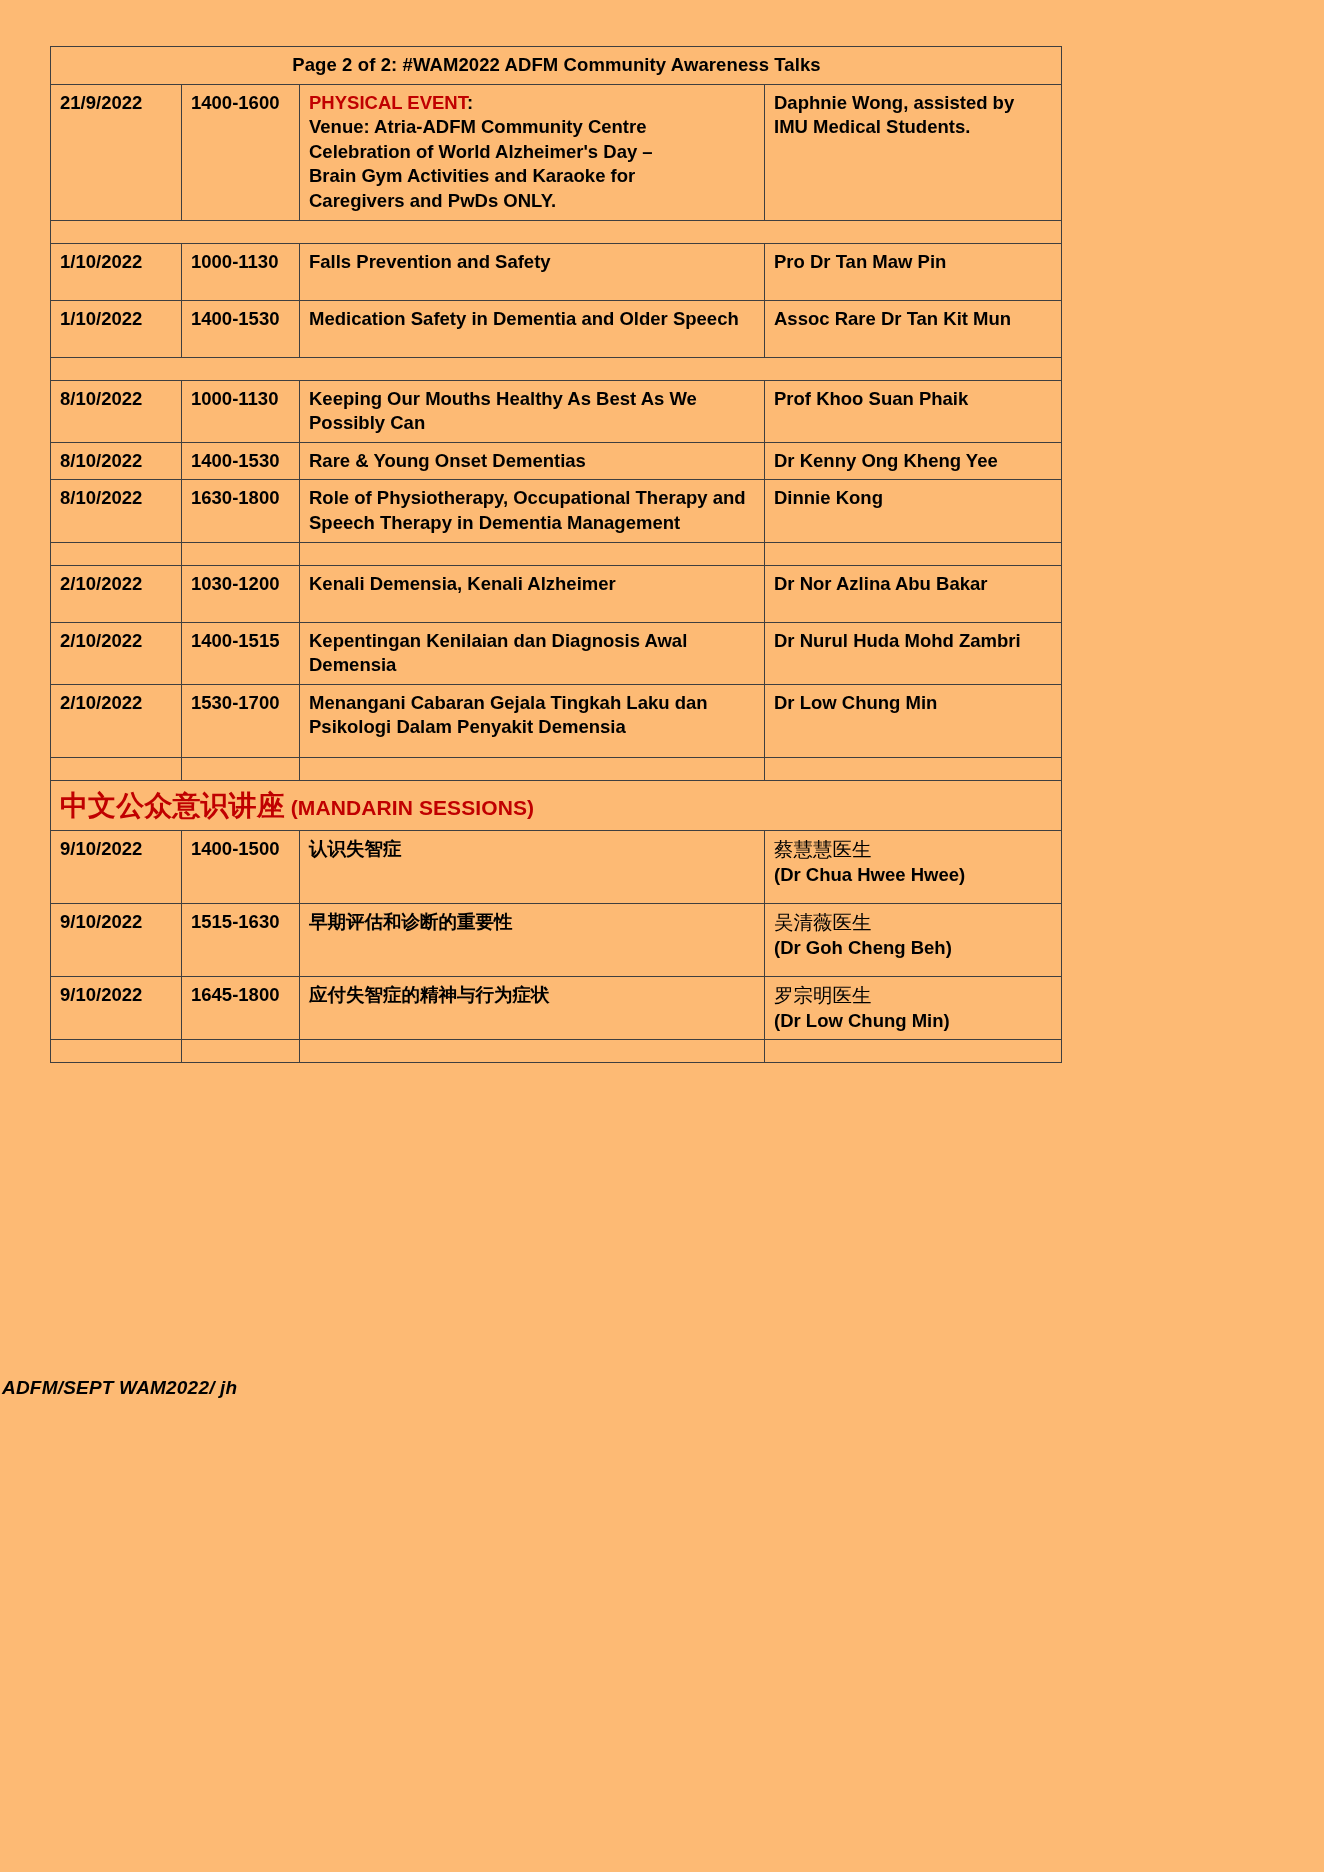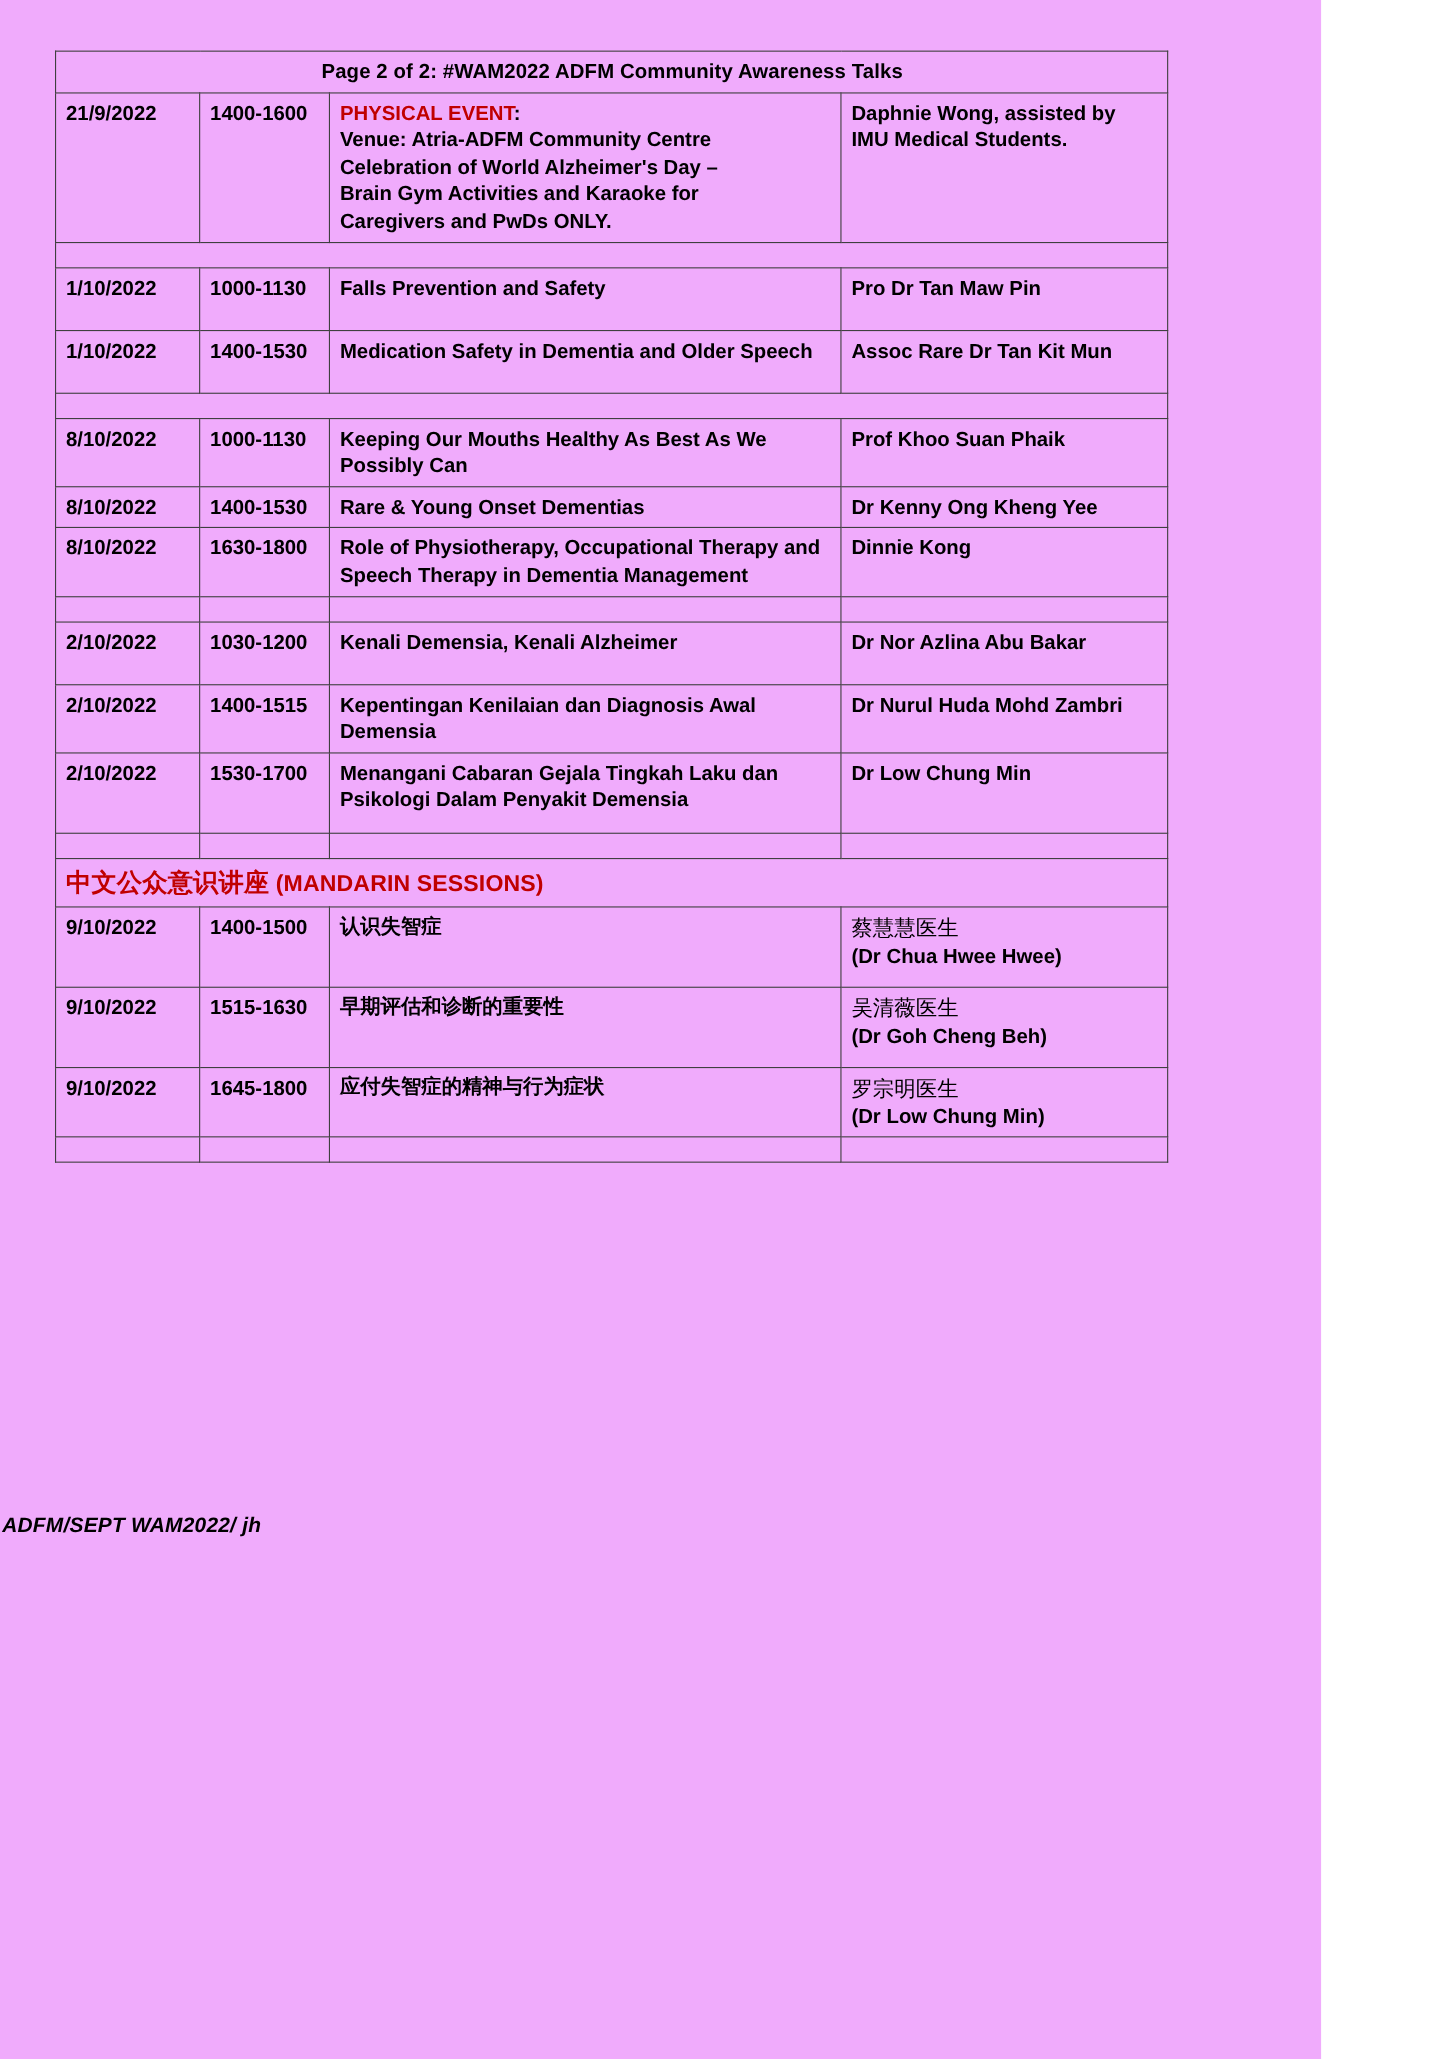--- a/index.html
+++ b/index.html
@@ -11,23 +11,23 @@
     width: 1324px;
     height: 1872px;
     font-family: "Liberation Sans", sans-serif;
     color: #000000;
     position: relative;
     overflow: hidden;
   }
   .page {
     position: absolute;
     left: 0; top: 0;
-    width: 1201px;
+    width: 1324px;
     height: 1872px;
-    background: #f0abfc;
+    background: #fdba74;
   }
   .sched-table {
     position: absolute;
     left: 50px;
     top: 46px;
     width: 1011px;
     border-collapse: collapse;
     table-layout: fixed;
   }
   .sched-table td {
@@ -60,21 +60,21 @@
     padding-top: 9px;
     padding-bottom: 12px;
   }
   .section-head {
     color: #c00000;
     font-size: 21px;
     font-weight: bold;
     letter-spacing: 0.1px;
   }
   .section-head.cjk-head {
-    font-size: 23px;
+    font-size: 28px;
   }
   .spacer-row td {
     height: 22px;
     padding: 0;
   }
   .row-tall td { height: 60px; }
   .row-mid  td { height: 44px; }
   .cjk {
     font-family: "DejaVu Sans", "Liberation Sans", sans-serif;
     font-weight: normal;

